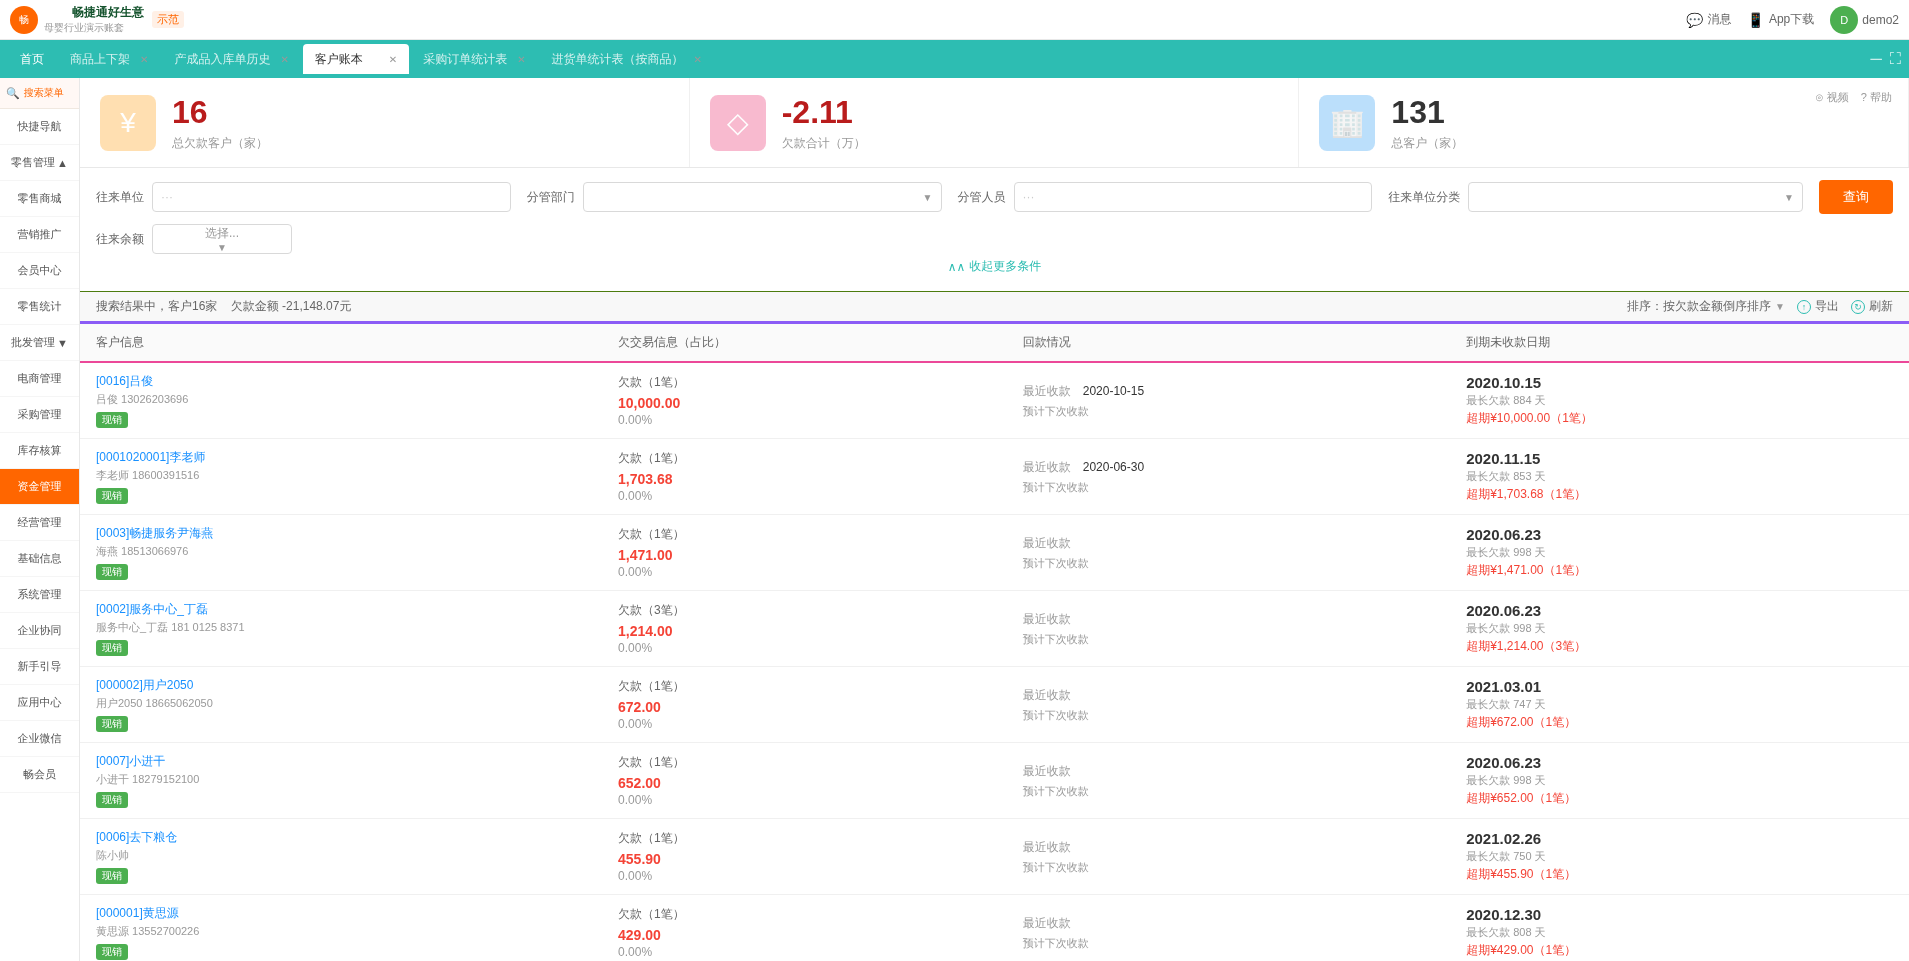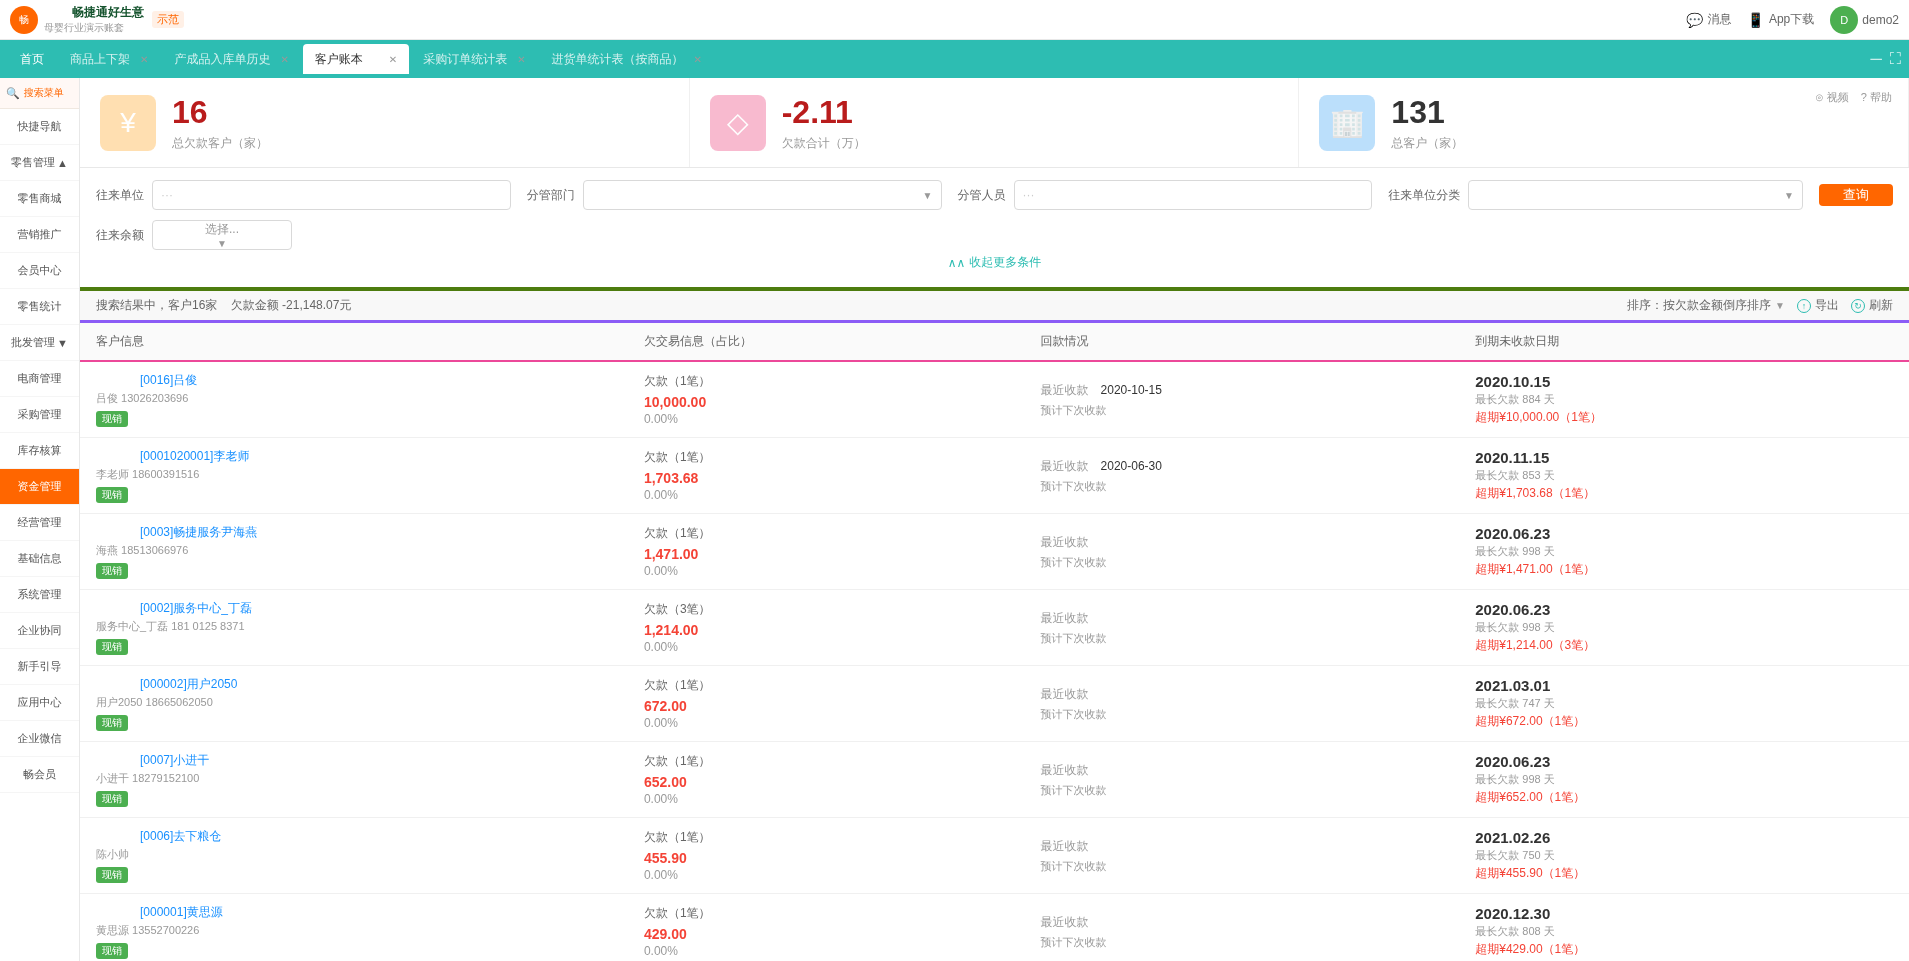--- a/index.html
+++ b/index.html
@@ -46,44 +46,44 @@
     .stat-card-icon.blue { background: #2196F3; }
     .stat-icon-inner { font-size: 28px; color: #fff; }
     .stat-info { display: flex; flex-direction: column; }
     .stat-number { font-size: 32px; font-weight: bold; }
     .stat-number.red { color: #b91c1c; }
     .stat-number.black { color: #333; }
     .stat-label { font-size: 12px; color: #999; margin-top: 4px; }
     .stat-card-actions { position: absolute; top: 12px; right: 16px; display: flex; gap: 12px; font-size: 11px; color: #999; }
 
     
-    .filter-area { background: #fff; padding: 12px 16px; border-bottom: 4px solid #4d7c0f; }
+    .filter-area { background: #fff; padding: 12px 16px; border-bottom: 1px solid #4d7c0f; }
     .filter-row { display: flex; align-items: center; gap: 16px; margin-bottom: 10px; }
     .filter-item { display: flex; align-items: center; gap: 8px; flex: 1; }
     .filter-label { font-size: 12px; color: #666; white-space: nowrap; }
     .filter-input { flex: 1; height: 30px; border: 1px solid #d9d9d9; border-radius: 4px; padding: 0 8px; font-size: 12px; display: flex; align-items: center; justify-content: space-between; cursor: pointer; color: #999; }
     .filter-select { flex: 1; height: 30px; border: 1px solid #d9d9d9; border-radius: 4px; padding: 0 8px; font-size: 12px; display: flex; align-items: center; justify-content: space-between; cursor: pointer; }
-    .query-btn { height: 22px; padding: 0 24px; background: #ff6600; color: #fff; border: none; border-radius: 4px; font-size: 13px; cursor: pointer; white-space: nowrap; }
+    .query-btn { height: 34px; padding: 0 24px; background: #ff6600; color: #fff; border: none; border-radius: 4px; font-size: 13px; cursor: pointer; white-space: nowrap; }
     .collapse-row { text-align: center; padding: 4px 0; color: #2dbdb2; font-size: 12px; cursor: pointer; display: flex; align-items: center; justify-content: center; gap: 4px; }
 
     
     .result-bar { background: #f8f8f8; padding: 6px 16px; border-bottom: 3px solid #8b5cf6; display: flex; align-items: center; justify-content: space-between; font-size: 12px; color: #666; }
     .result-bar-right { display: flex; align-items: center; gap: 12px; }
     .result-bar-sort { display: flex; align-items: center; gap: 4px; }
     .result-bar-action { display: flex; align-items: center; gap: 4px; cursor: pointer; }
     .result-bar-action .circle-icon { width: 14px; height: 14px; border-radius: 50%; border: 1px solid #2dbdb2; display: flex; align-items: center; justify-content: center; font-size: 9px; color: #2dbdb2; }
 
     
     .table-container { flex: 1; overflow-y: auto; background: #fff; }
     table { width: 100%; border-collapse: collapse; }
     thead tr { background: #fafafa; border-bottom: 2px solid #ec4899; }
     thead th { padding: 10px 16px; font-size: 12px; color: #666; font-weight: normal; text-align: left; }
     tbody tr { border-bottom: 1px solid #f0f0f0; }
     .customer-info { padding: 10px 16px; }
-    .customer-code-name { display: flex; align-items: center; gap: 4px; margin-bottom: 2px; margin-left: 44px; }
+    .customer-code-name { display: flex; align-items: center; gap: 4px; margin-bottom: 2px; }
     .customer-code { color: #1890ff; font-size: 12px; cursor: pointer; }
     .customer-phone { font-size: 11px; color: #999; margin-bottom: 4px; }
     .badge { display: inline-block; padding: 1px 6px; border-radius: 3px; font-size: 10px; color: #fff; }
     .badge.green { background: #4CAF50; }
     .debt-info { padding: 10px 16px; }
     .debt-count { font-size: 12px; color: #666; margin-bottom: 4px; }
     .debt-amount { font-size: 14px; color: #f44336; font-weight: bold; margin-bottom: 2px; }
     .debt-pct { font-size: 12px; color: #999; }
     .recovery-info { padding: 10px 16px; }
     .recovery-label { font-size: 12px; color: #999; }

